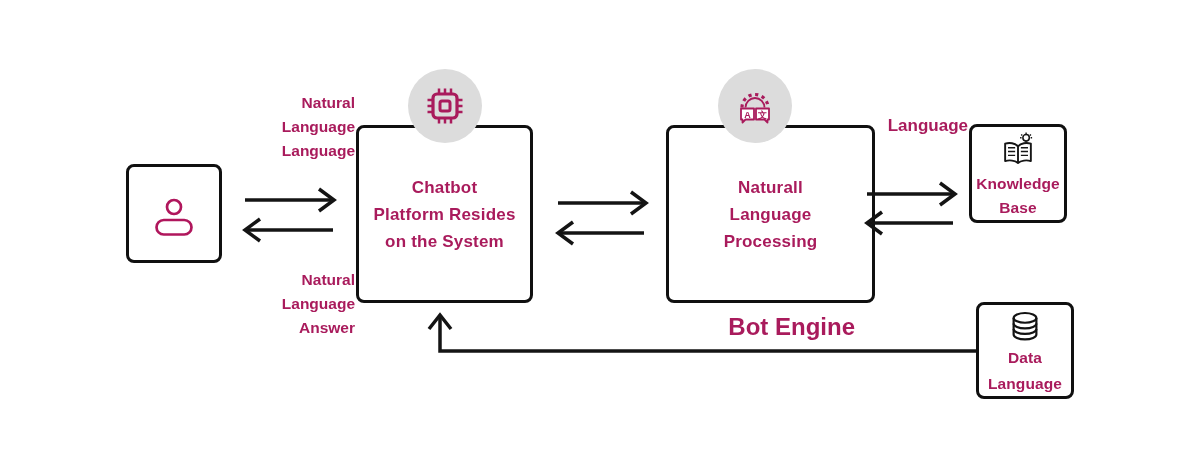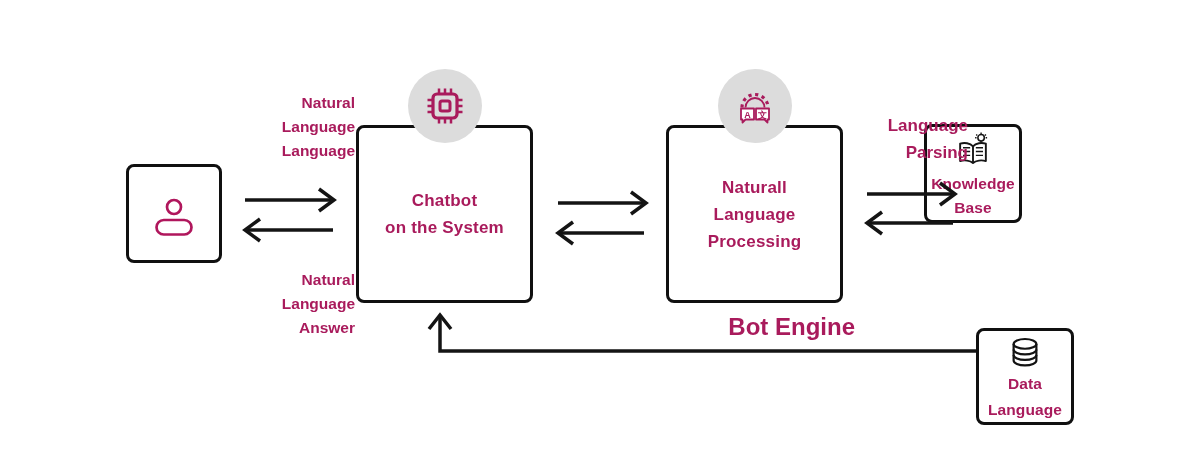--- a/index.html
+++ b/index.html
@@ -39,23 +39,23 @@
     font-weight: 700;
     font-size: 15.5px;
     line-height: 24px;
     text-align: center;
     letter-spacing: 0.1px;
     white-space: nowrap;
   }
 
   #user-box      { left: 126px; top: 164px; width: 96px;  height: 99px; }
   #chatbot-box   { left: 356px; top: 125px; width: 177px; height: 178px; }
-  #nlp-box       { left: 666px; top: 125px; width: 177px; height: 178px; }
-  #kb-box        { left: 924px; top: 124px; width: 98px;  height: 99px; justify-content: flex-start; padding-top: 5px; }
-  #ds-box        { left: 976px; top: 302px; width: 98px;  height: 97px; justify-content: center; padding-top: 5px; margin-top: 26px; }
+  #nlp-box       { left: 666px; top: 125px; width: 209px; height: 178px; }
+  #kb-box        { left: 969px; top: 124px; width: 98px;  height: 99px; justify-content: flex-start; padding-top: 5px; }
+  #ds-box        { left: 976px; top: 302px; width: 98px;  height: 97px; justify-content: center; padding-top: 5px; }
 
   
   .icon-circle {
     position: absolute;
     width: 74px;
     height: 74px;
     border-radius: 50%;
     background: #dcdcdc;
     display: flex;
     align-items: center;
@@ -95,20 +95,21 @@
   <div class="node" id="user-box">
     <svg width="46" height="46" viewBox="0 0 46 46" fill="none" style="margin-top:6px">
       <circle cx="23" cy="13" r="7" stroke="#b0165c" stroke-width="2.7"></circle>
       <rect x="5.5" y="26" width="35" height="14.5" rx="7.25" stroke="#b0165c" stroke-width="2.7"></rect>
     </svg>
   </div>
 
   <div class="node" id="chatbot-box">
     <div class="node-title">
       <div>Chatbot</div>
+      <div>Platform Resides</div>
       <div>on the System</div>
     </div>
   </div>
 
   <div class="node" id="nlp-box">
     <div class="node-title">
       <div>Naturall</div>
       <div>Language</div>
       <div>Processing</div>
     </div>
@@ -193,19 +194,18 @@
   </div>
 
   <div class="edge-label" id="label-answer">
     <div>Natural</div>
     <div>Language</div>
     <div>Answer</div>
   </div>
 
   <div class="edge-label" id="label-parsing">
     <div>Language</div>
-    <div>Parsing</div>
   </div>
 
   <div class="edge-label" id="label-botengine">Bot Engine</div>
 
 
 </div>
 
 </body></html>

